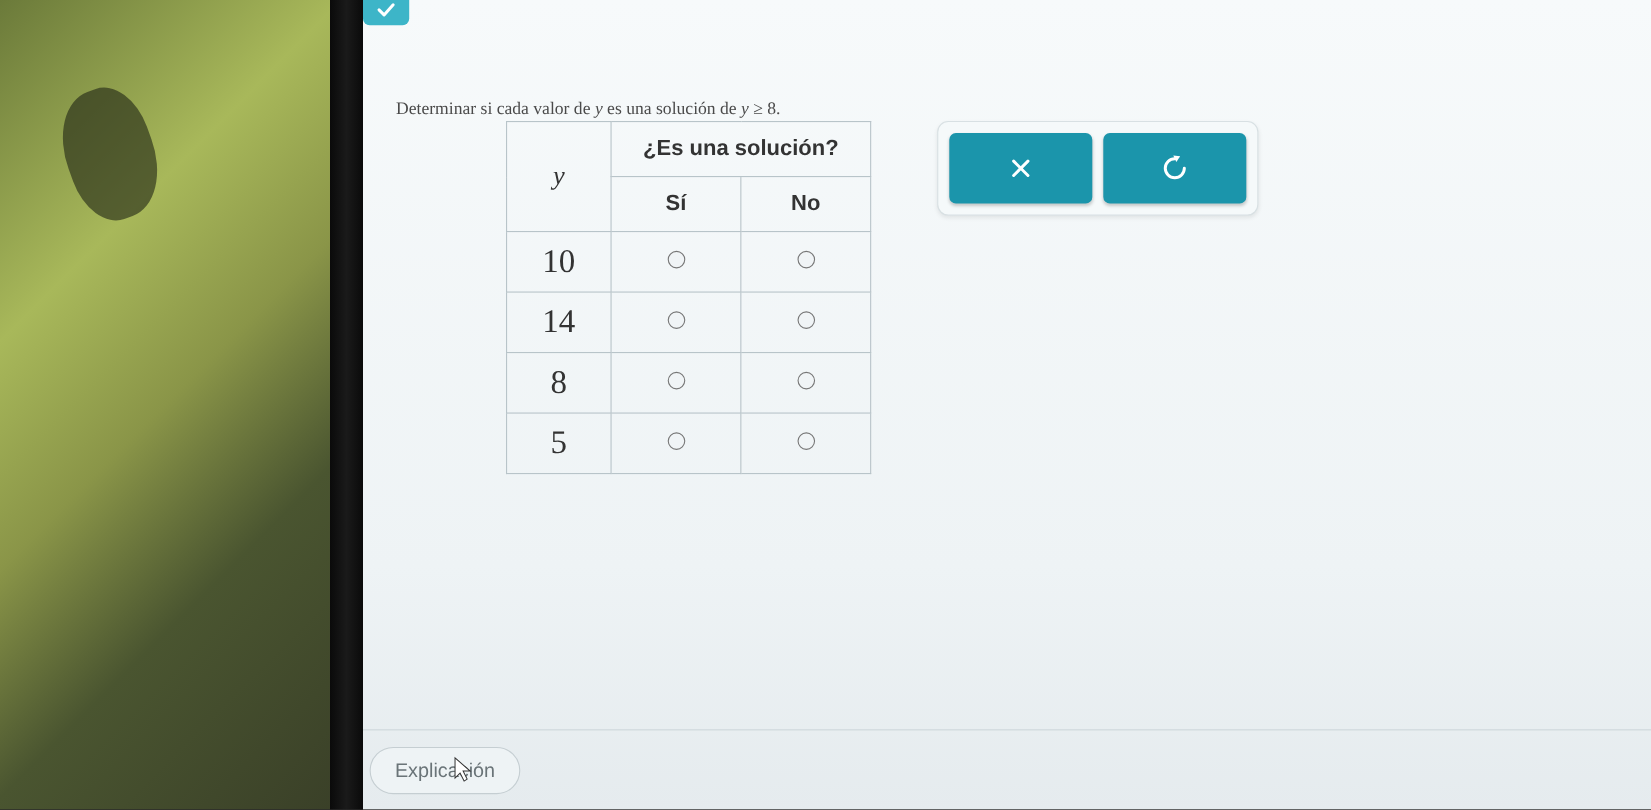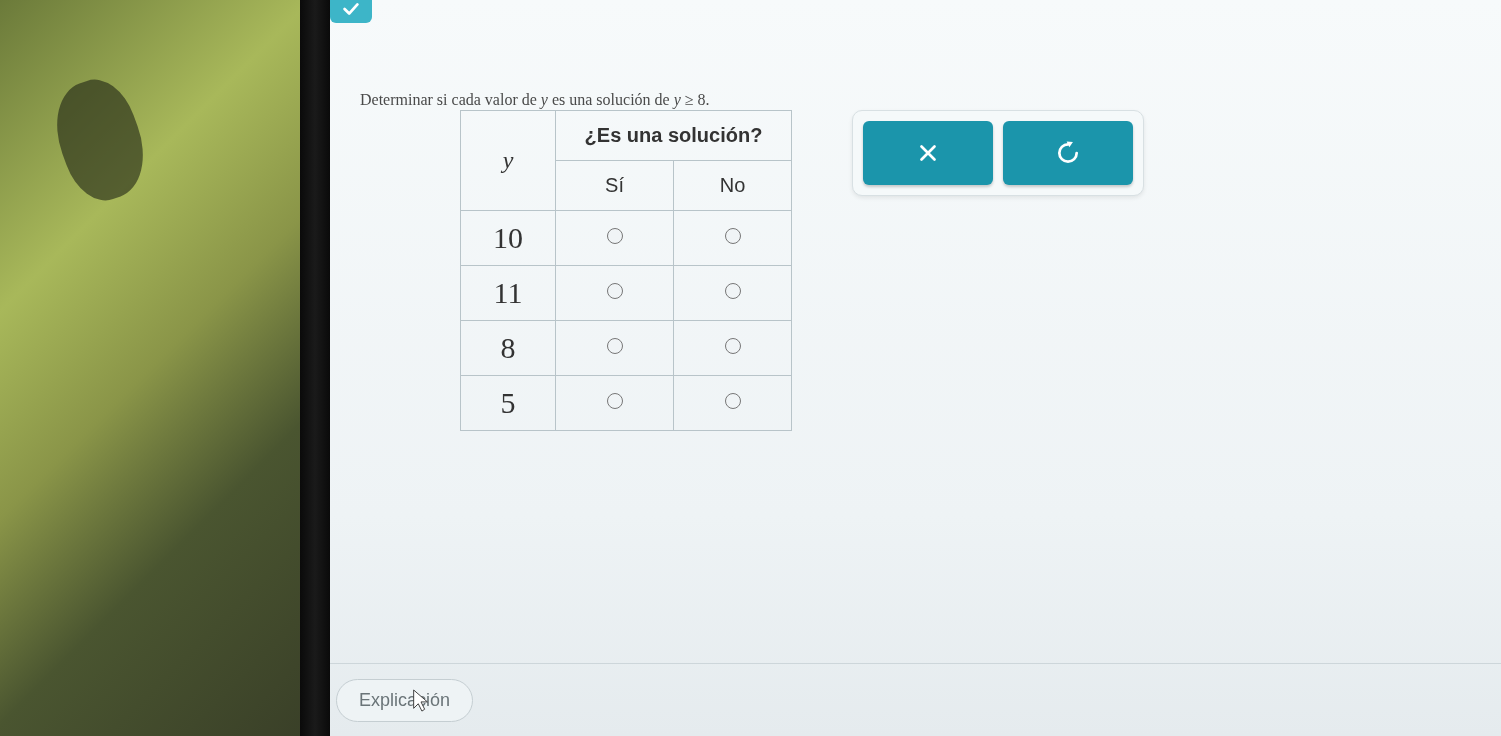--- a/index.html
+++ b/index.html
@@ -101,21 +101,21 @@
       height: 50px;
       font-size: 20px;
       font-weight: bold;
       color: #333;
       padding: 0 10px;
     }
     .th-sub {
       width: 118px;
       height: 50px;
       font-size: 20px;
-      font-weight: normal;
+      font-weight: bold;
       color: #333;
     }
     .td-val {
       height: 55px;
       font-family: 'Times New Roman', serif;
       font-size: 30px;
       color: #333;
     }
     .td-radio {
       height: 55px;
@@ -231,21 +231,21 @@
       <tr>
         <th class="th-sub">Sí</th>
         <th class="th-sub">No</th>
       </tr>
       <tr>
         <td class="td-val">10</td>
         <td class="td-radio"><span class="radio-circle"></span></td>
         <td class="td-radio"><span class="radio-circle"></span></td>
       </tr>
       <tr>
-        <td class="td-val">11</td>
+        <td class="td-val">14</td>
         <td class="td-radio"><span class="radio-circle"></span></td>
         <td class="td-radio"><span class="radio-circle"></span></td>
       </tr>
       <tr>
         <td class="td-val">8</td>
         <td class="td-radio"><span class="radio-circle"></span></td>
         <td class="td-radio"><span class="radio-circle"></span></td>
       </tr>
       <tr>
         <td class="td-val">5</td>

